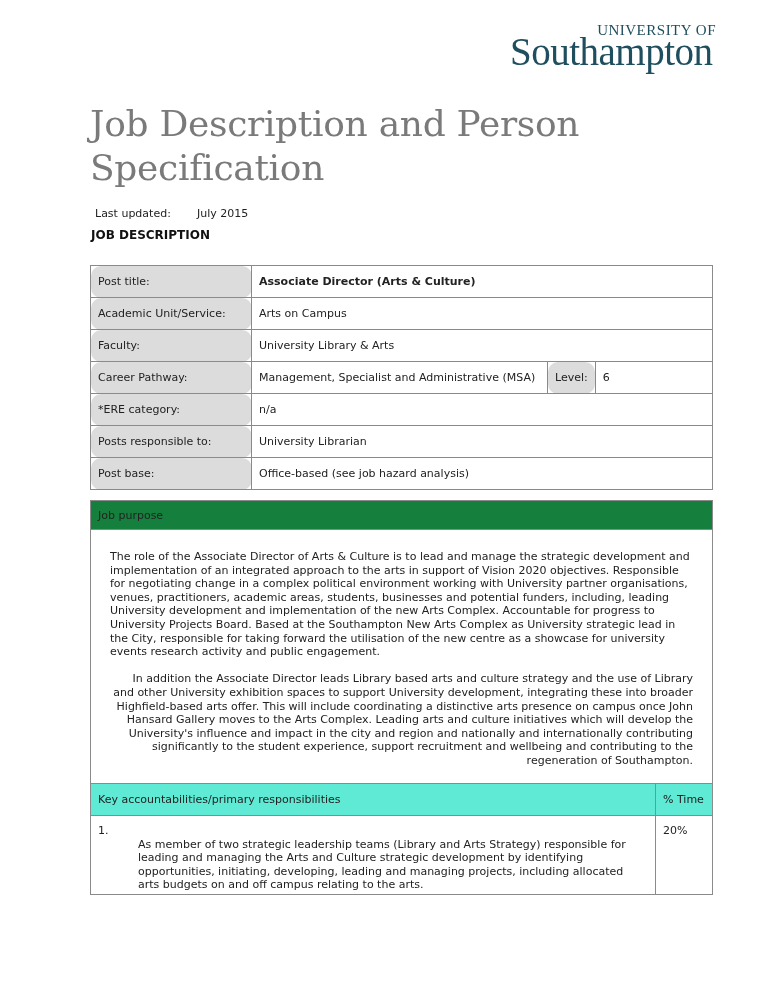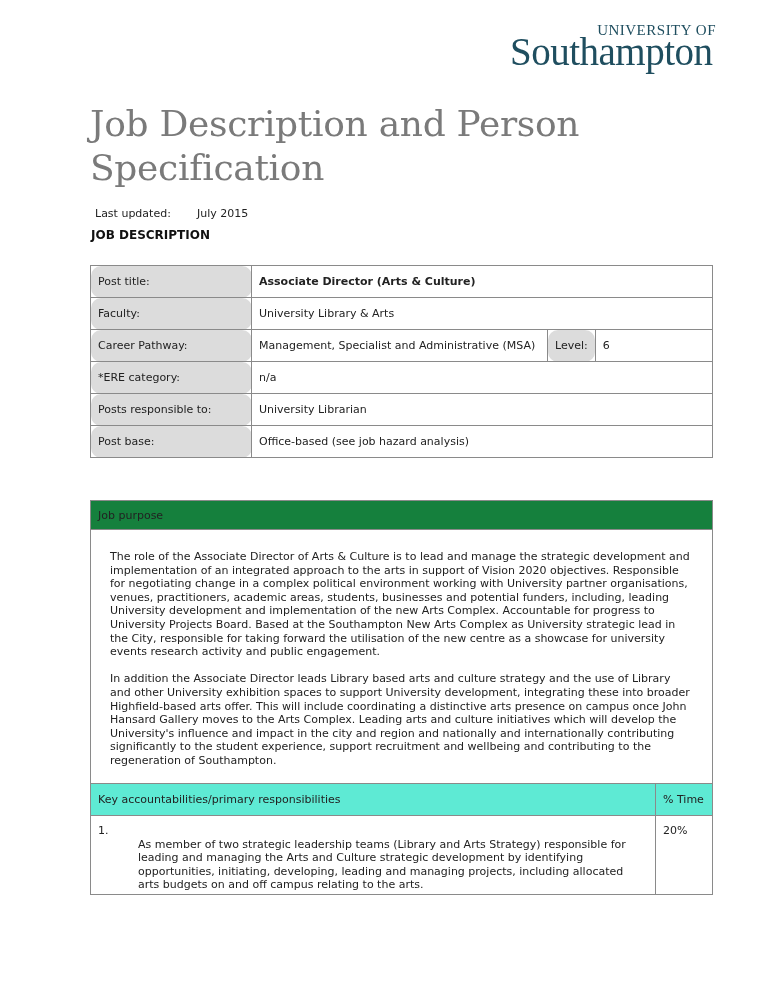--- a/index.html
+++ b/index.html
@@ -16,21 +16,21 @@
   table { border-collapse: collapse; position: absolute; left: 90px; width: 623px; font-size: 11px; }
   td, th { border: 1px solid #8a8a8a; padding: 0 7px; text-align: left; font-weight: normal; }
   .lbl { background: #dcdcdc; border-radius: 10px; }
   .t1 td { height: 31px; }
   .t1 .c1 { width: 146px; }
   .bold { font-weight: bold; }
   .jp { top: 500px; }
   .jp .hd { background: #15803d; height: 28px; }
   .jp .bd { padding: 8px 7px 8px 7px; line-height: 13.6px; font-size: 11px; vertical-align: top; }
   .jp p { margin: 12px; }
-  .jp p + p { margin-top: 13.6px; }
+  .jp p + p { margin-top: 13.6px; text-align: right; }
   .ka { top: 783px; }
   .ka .hd td { background: #5eead4; height: 31px; }
   .ka .row td { vertical-align: top; padding-top: 8px; height: 70px; line-height: 13.6px; }
   .ka .pct { width: 54px; }
   .ka .num { display: inline-block; width: 24px; vertical-align: top; }
   .ka .txt { display: inline-block; width: 510px; vertical-align: top; margin-left: 40px; }
 </style>
 </head>
 <body>
 
@@ -46,20 +46,24 @@
   <span class="val">July 2015</span>
 </div>
 
 <h2 class="section-heading">JOB DESCRIPTION</h2>
 
 <table class="t1" style="top:265px;">
   <tbody>
       <tr>
     <td class="lbl c1">Post title:</td>
     <td colspan="3" class="bold">Associate Director (Arts &amp; Culture)</td>
+  </tr>
+  <tr>
+    <td class="lbl c1">Academic Unit/Service:</td>
+    <td colspan="3">Arts on Campus</td>
   </tr>
   <tr>
     <td class="lbl c1">Faculty:</td>
     <td colspan="3">University Library &amp; Arts</td>
   </tr>
   <tr>
     <td class="lbl c1">Career Pathway:</td>
     <td style="width:281px;">Management, Specialist and Administrative (MSA)</td>
     <td class="lbl" style="width:31px;">Level:</td>
     <td>6</td>

